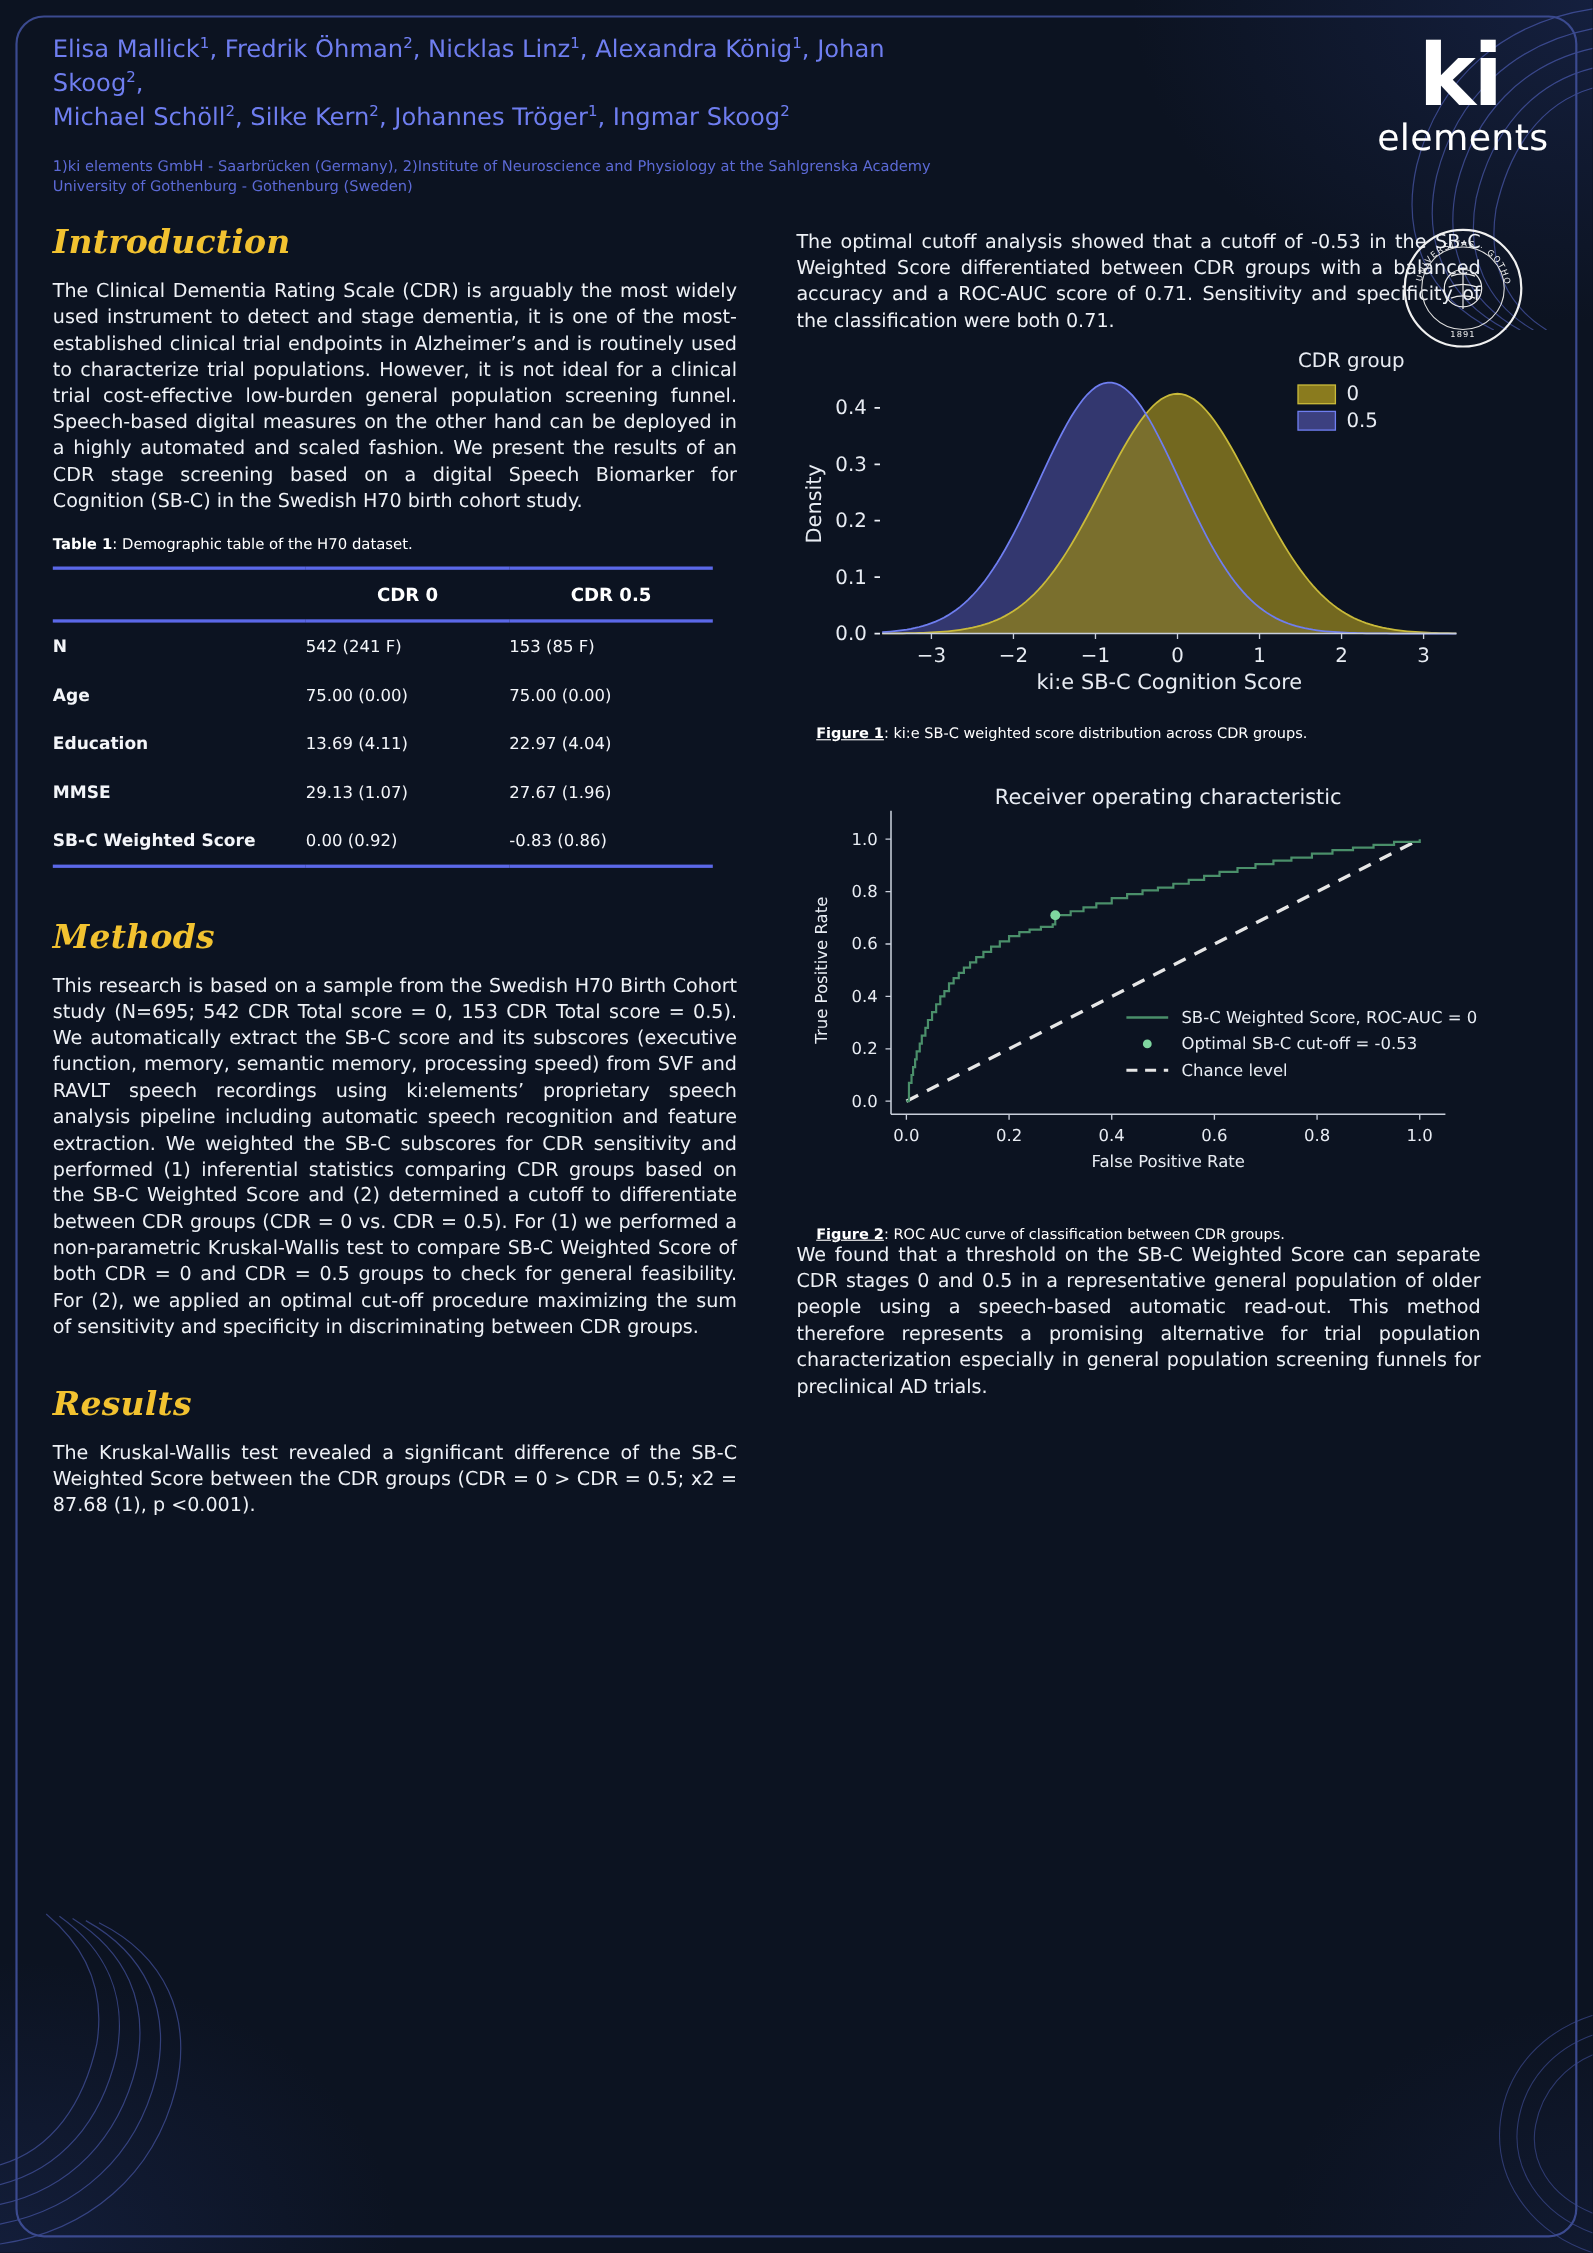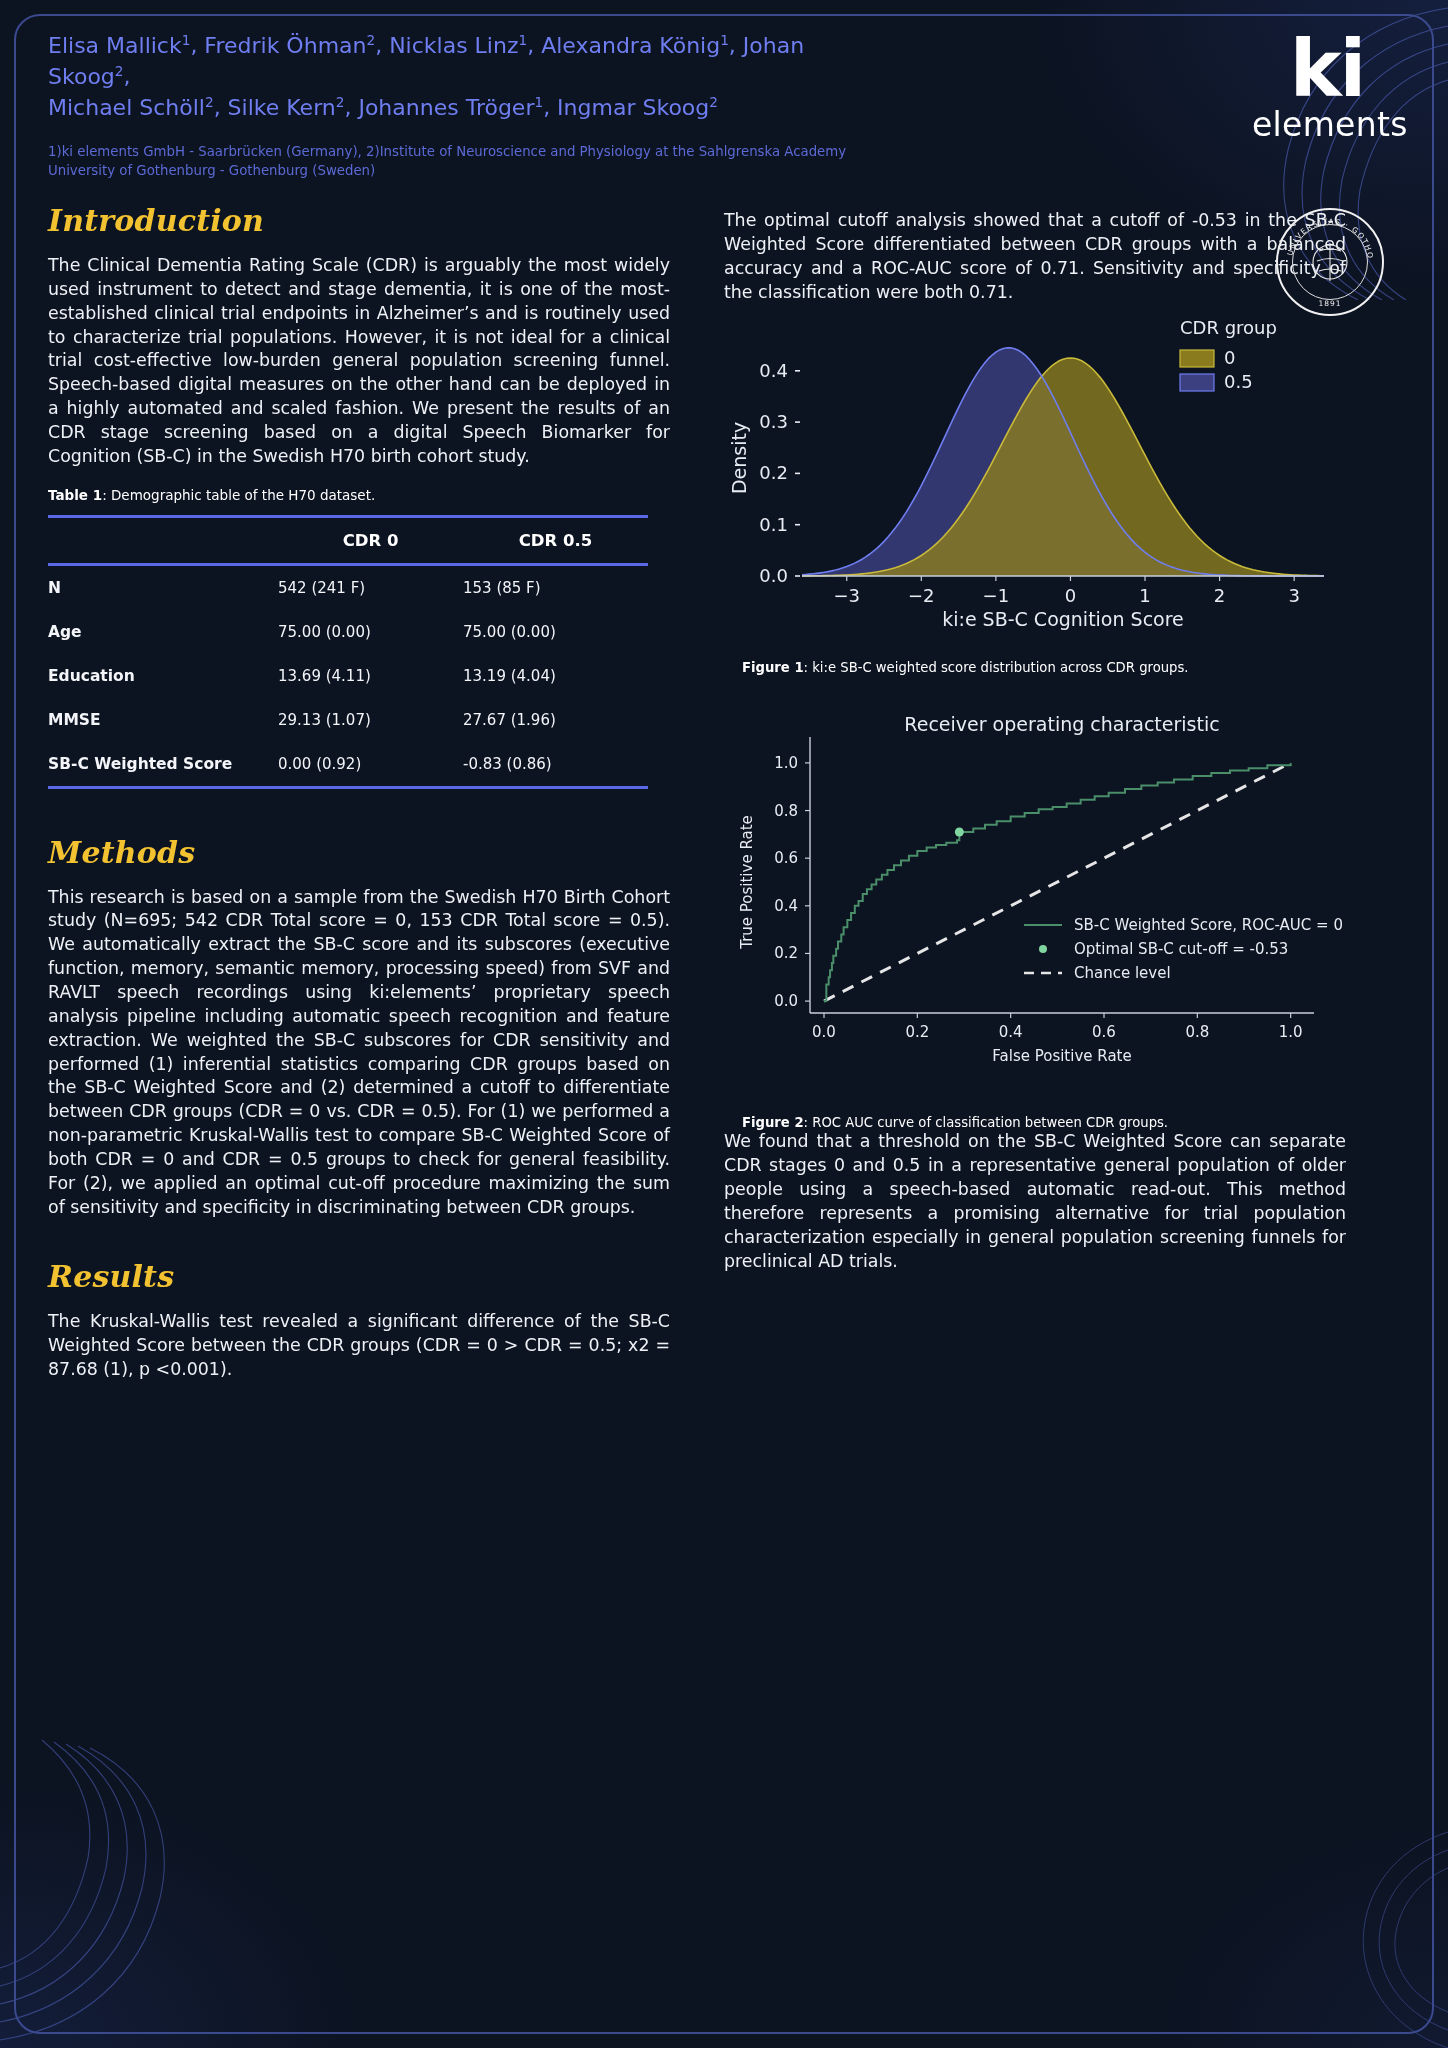--- a/index.html
+++ b/index.html
@@ -84,21 +84,21 @@
     color:#f3f5f9;font-size:15px;padding:13px 0;
   }
   table.demo tbody td.lbl{text-align:left;font-weight:700;font-size:15.5px;}
   .rule-top{border-top:3.5px solid #5b68e8;}
   .rule-mid{border-top:3px solid #5b68e8;}
   .rule-bot{border-bottom:3.5px solid #5b68e8;}
 
   
   .figwrap{margin-top:6px;}
   .fig-cap{color:#ffffff;font-size:13.2px;margin:8px 0 0 18px;}
-  .fig-cap b{font-weight:700;}
+  .fig-cap b{font-weight:700;text-decoration:underline;}
   svg text{font-family:"DejaVu Sans",sans-serif;}
 </style>
 </head>
 <body>
 
 <div class="poster">
 
   <svg class="deco" style="right:0;top:0;" width="330" height="300" viewBox="0 0 330 300">
     <g fill="none" stroke="#5a6bd0" stroke-width="1.1" opacity="0.55">
       <path d="M330 8 C250 20 190 70 170 150 C155 215 180 270 240 300"></path>
@@ -194,21 +194,21 @@
               <td>153 (85 F)</td>
             </tr>
             <tr>
               <td class="lbl">Age</td>
               <td>75.00 (0.00)</td>
               <td>75.00 (0.00)</td>
             </tr>
             <tr>
               <td class="lbl">Education</td>
               <td>13.69 (4.11)</td>
-              <td>13.19 (4.04)</td>
+              <td>22.97 (4.04)</td>
             </tr>
             <tr>
               <td class="lbl">MMSE</td>
               <td>29.13 (1.07)</td>
               <td>27.67 (1.96)</td>
             </tr>
             <tr class="rule-bot">
               <td class="lbl">SB-C Weighted Score</td>
               <td>0.00 (0.92)</td>
               <td>-0.83 (0.86)</td>

